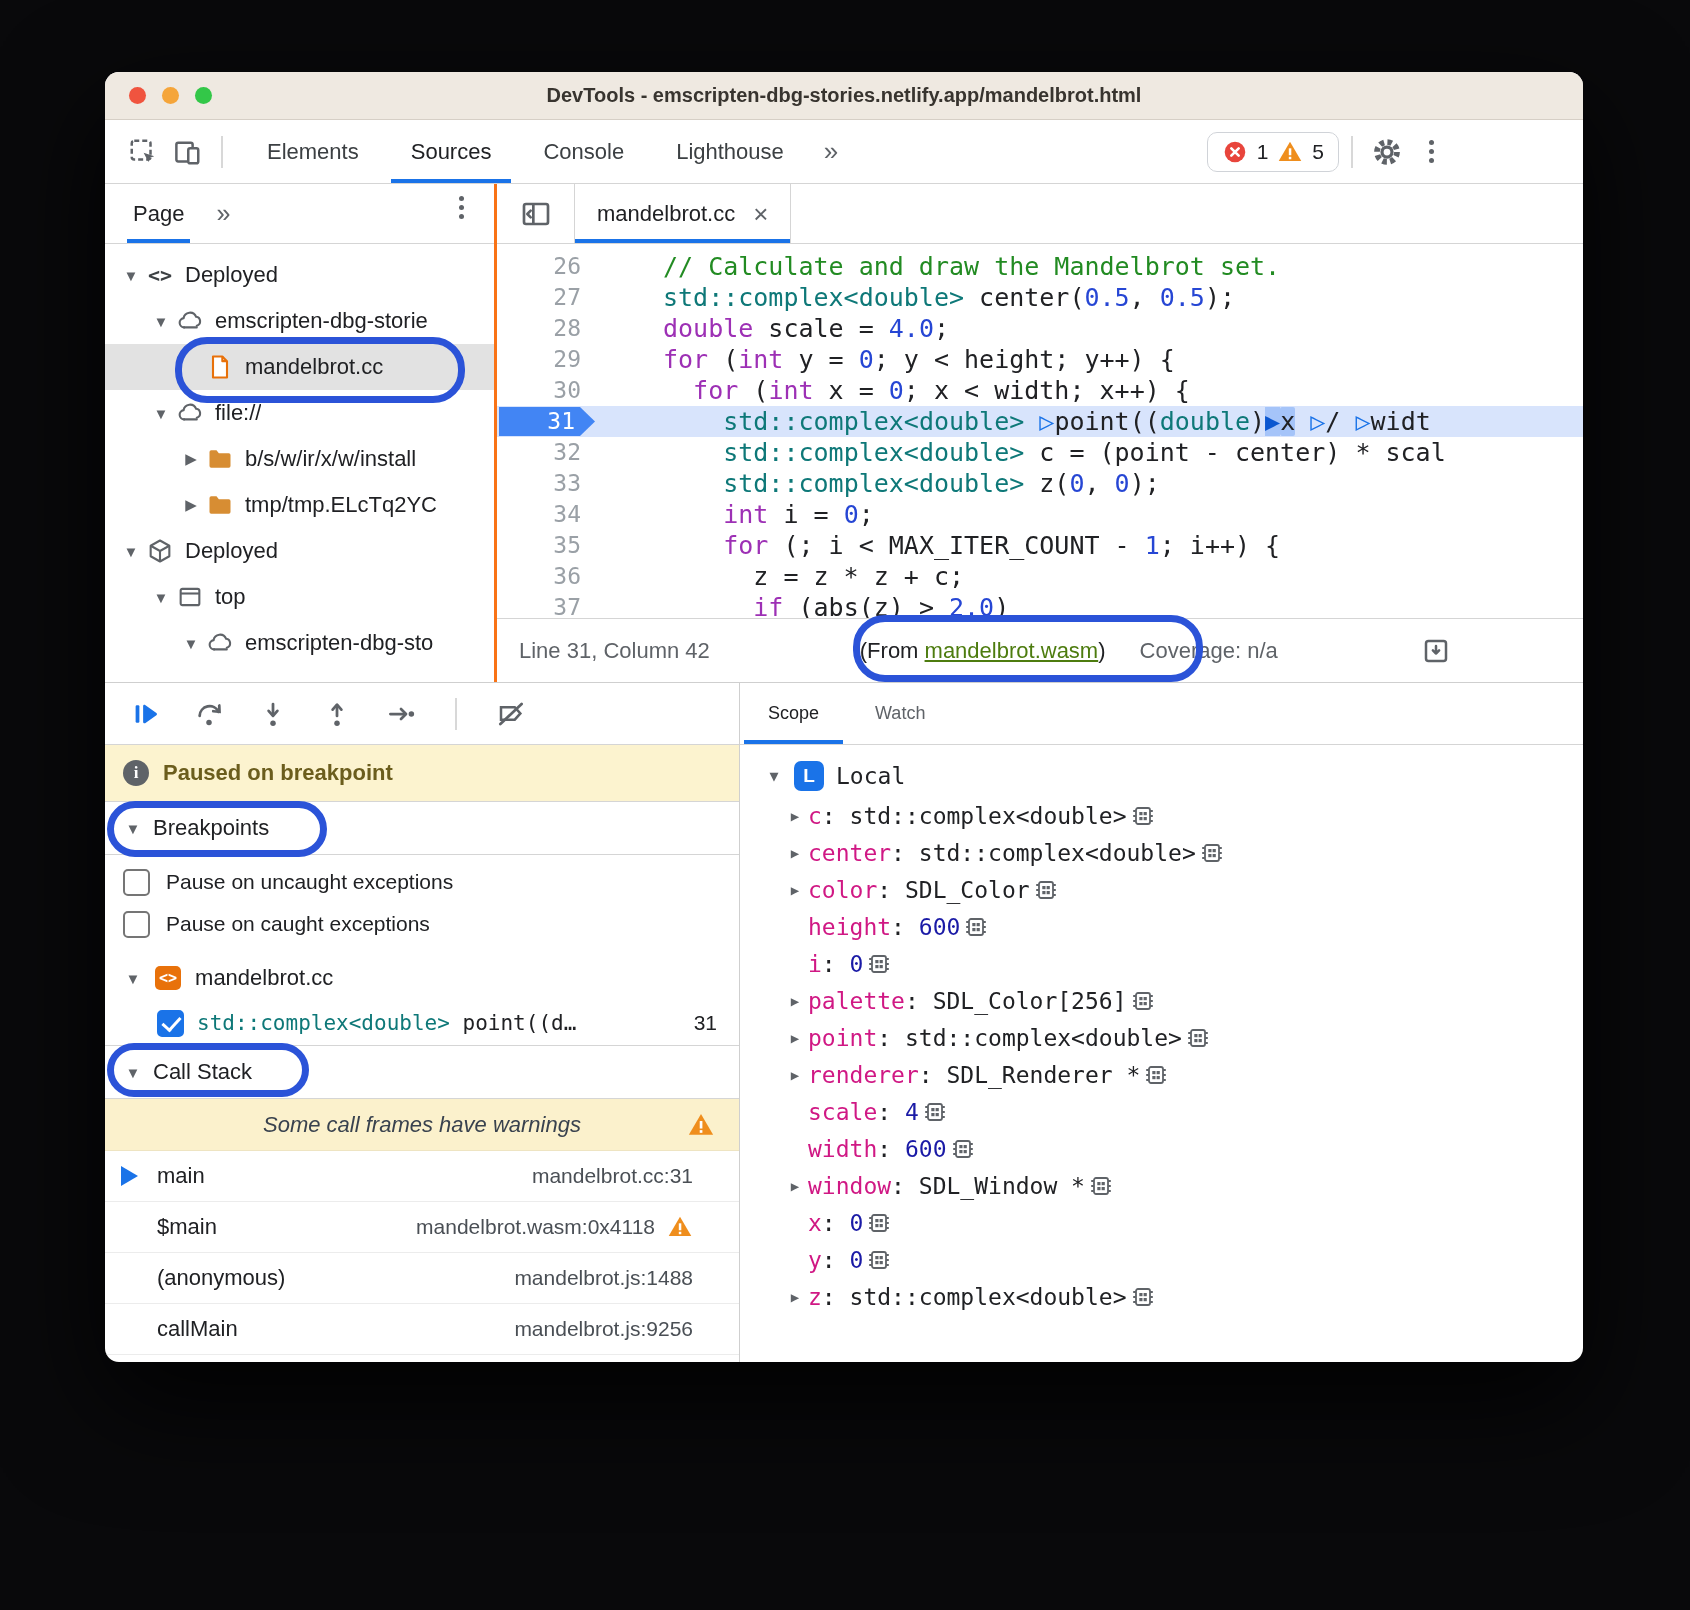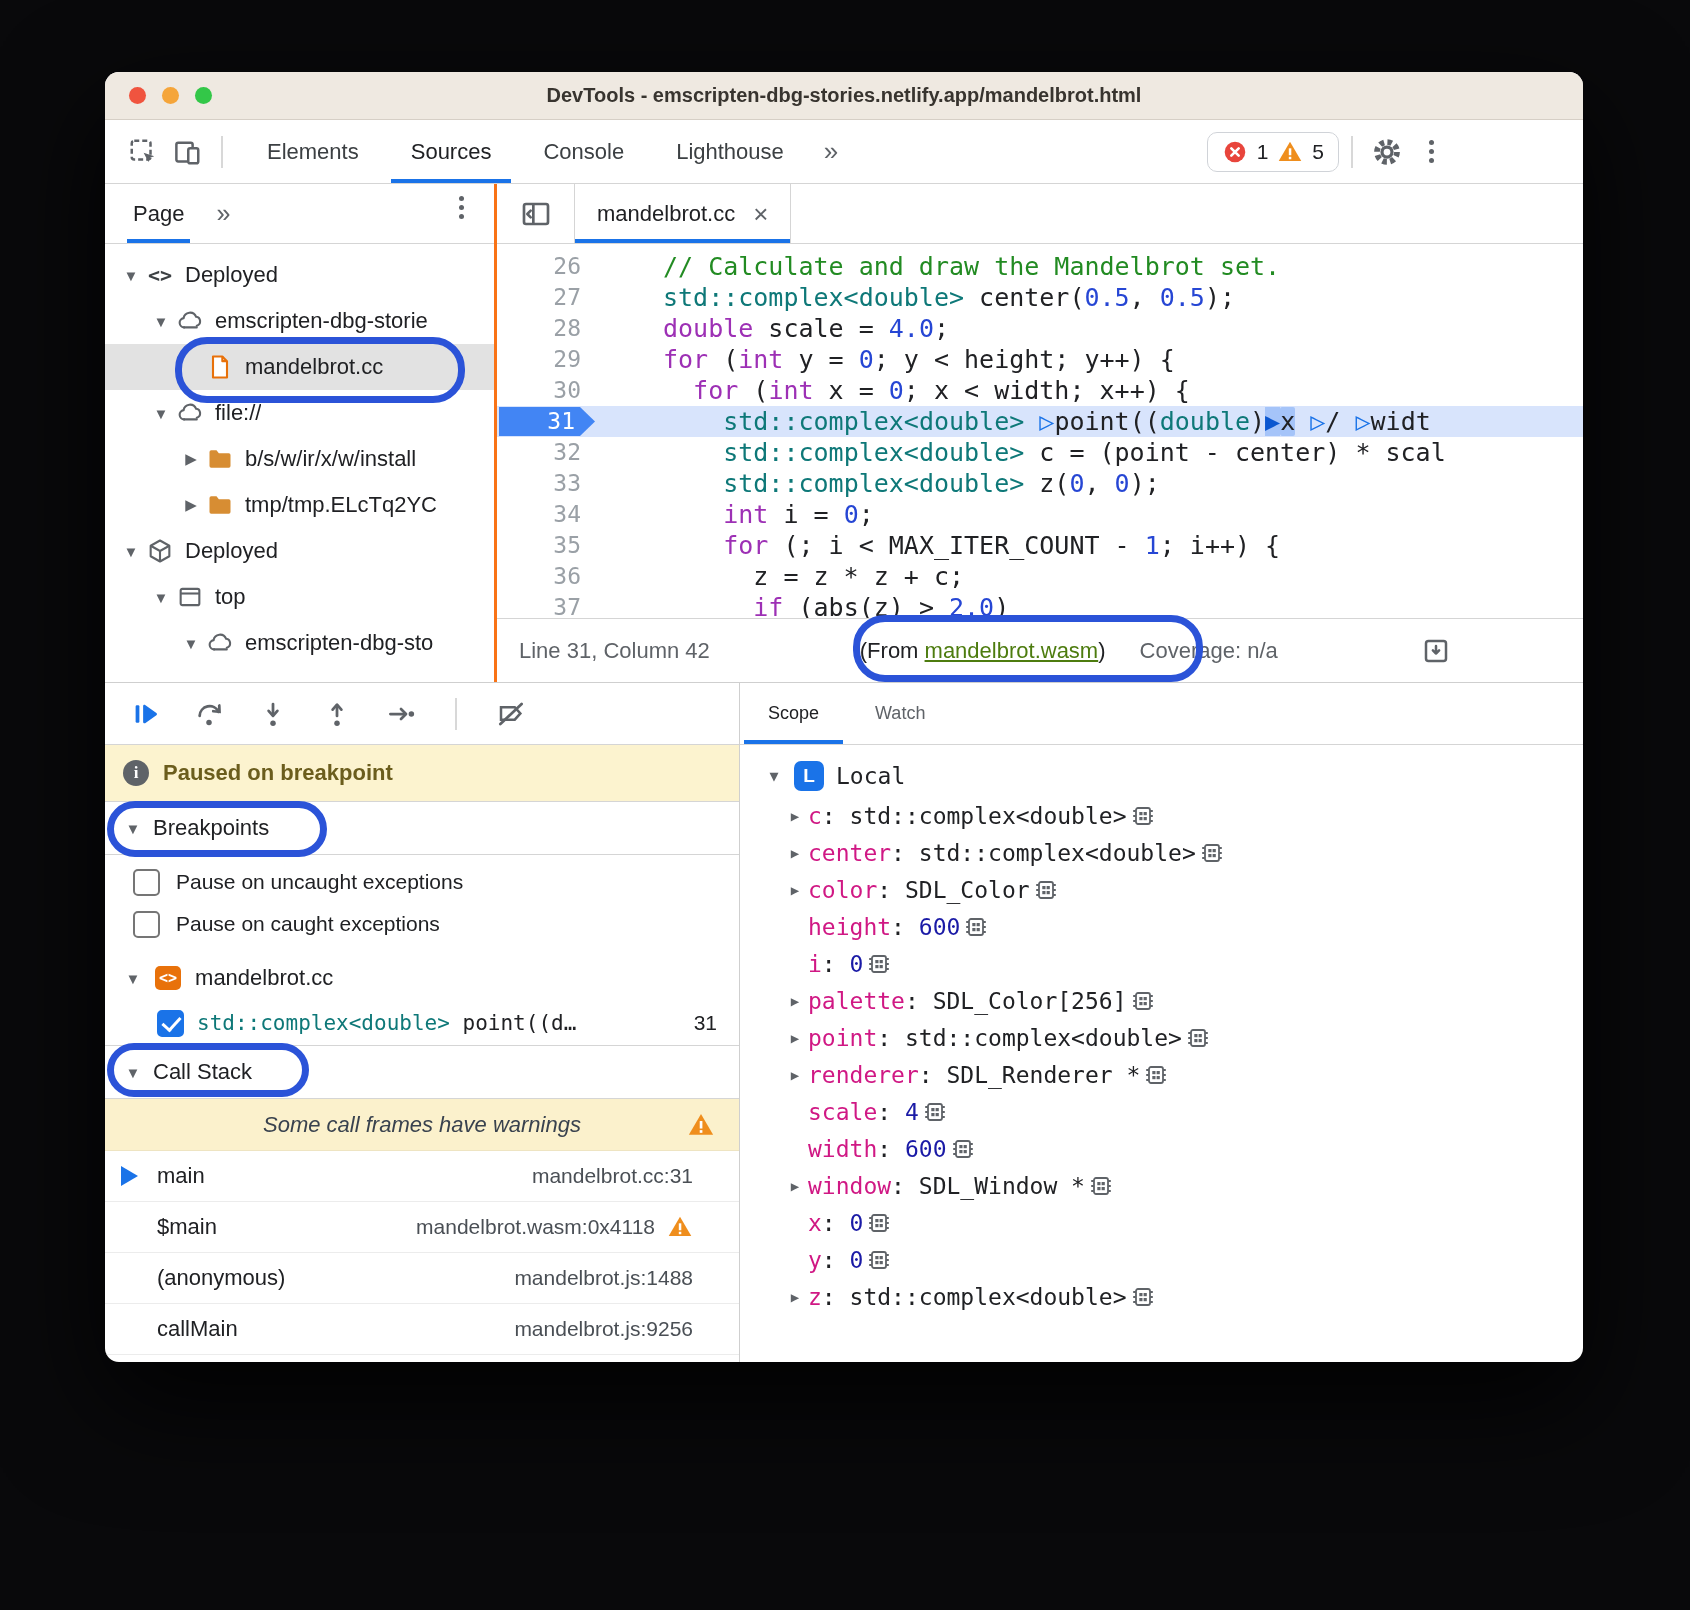--- a/index.html
+++ b/index.html
@@ -111,21 +111,21 @@
   .dbg-btn svg { width:30px; height:30px; }
   .paused-banner { height:56px; flex:none; background:#fcf3cf; display:flex; align-items:center;
                    gap:14px; padding:0 18px; font-weight:700; color:#6b5d1d; }
   .info-icon { width:26px; height:26px; border-radius:50%; background:#5f6368; color:#fff;
                display:flex; align-items:center; justify-content:center; font-size:17px;
                font-weight:700; font-family:"Liberation Serif", serif; flex:none; }
   .section-header { height:54px; flex:none; display:flex; align-items:center; padding:0 14px;
                     gap:6px; border-top:1px solid #d5d5d5; border-bottom:1px solid #d5d5d5;
                     background:#fff; }
   .cb-rows { padding-top:6px; flex:none; }
-  .cb-row { height:42px; display:flex; align-items:center; gap:16px; padding:0 16px 0 28px;
+  .cb-row { height:42px; display:flex; align-items:center; gap:16px; padding:0 16px 0 18px;
             font-size:21px; }
   .cb { width:27px; height:27px; border:2.5px solid #757575; border-radius:5px; background:#fff;
         flex:none; position:relative; }
   .cb.checked { background:#1a73e8; border-color:#1a73e8; }
   .cb.checked::after { content:""; position:absolute; left:7px; top:1px; width:8px; height:15px;
         border:solid #fff; border-width:0 3.5px 3.5px 0; transform:rotate(42deg); }
   .bp-group { height:46px; margin-top:10px; flex:none; display:flex; align-items:center;
               padding:0 14px; gap:8px; }
   .src-chip { background:#e8710a; color:#fff; border-radius:5px; font-family:"DejaVu Sans Mono",monospace;
               font-size:15px; font-weight:700; padding:3px 4px; margin-right:6px; }

